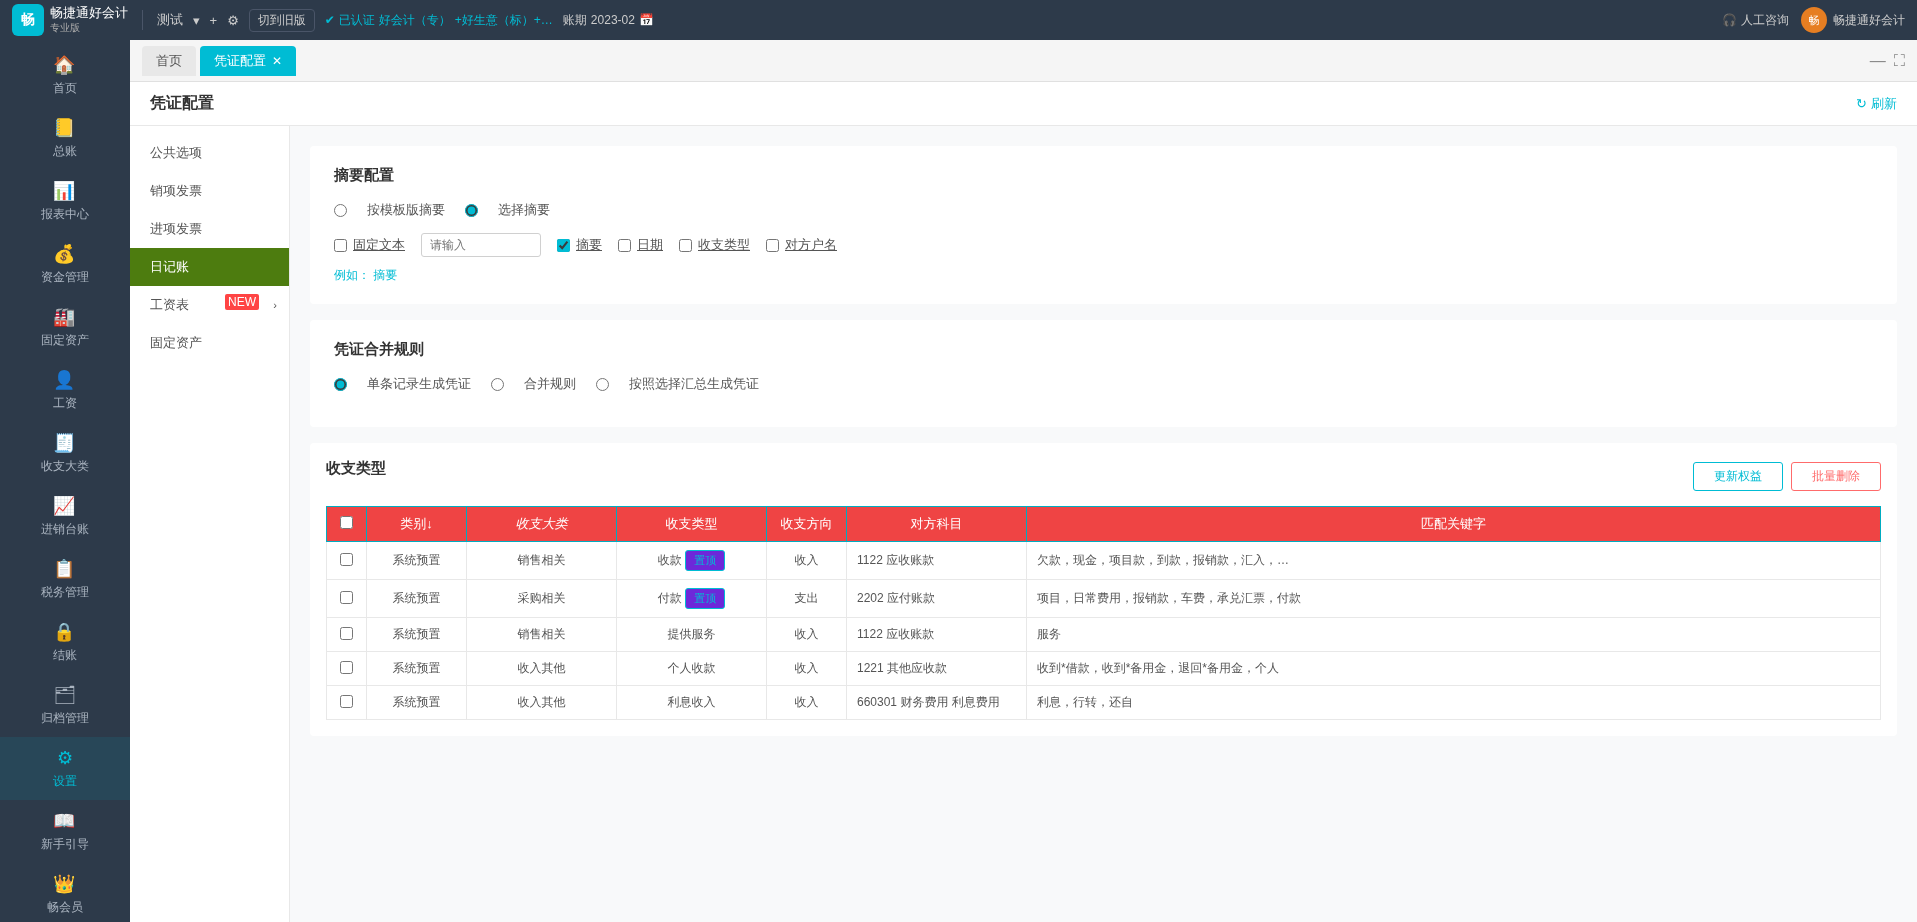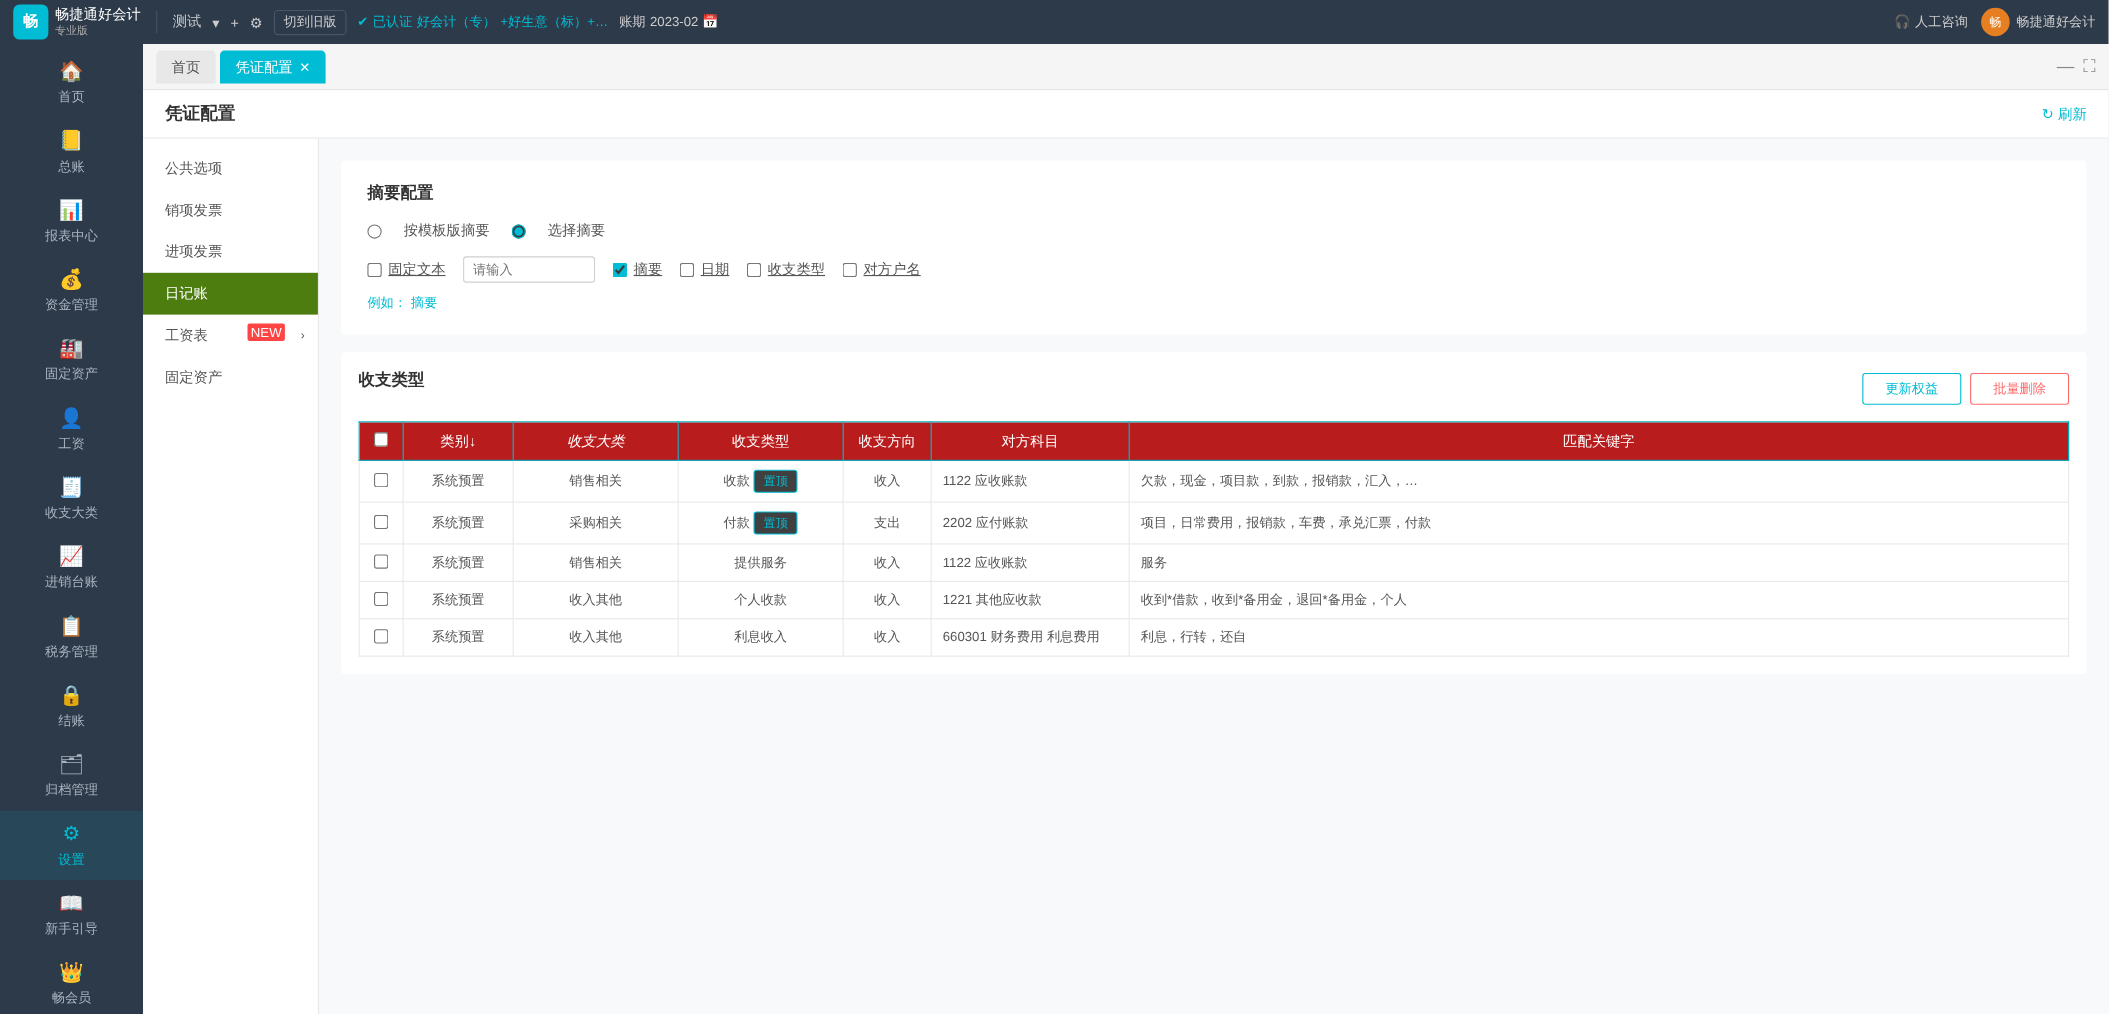--- a/index.html
+++ b/index.html
@@ -81,24 +81,24 @@
     
     .table-section { background: white; border-radius: 4px; padding: 16px; }
     .table-header-row { display: flex; align-items: center; justify-content: space-between; margin-bottom: 12px; }
     .table-action-btns { display: flex; gap: 8px; }
     .tbl-btn { padding: 5px 20px; border-radius: 3px; font-size: 12px; cursor: pointer; border: 1px solid; }
     .tbl-btn-primary { background: white; border-color: #00bcd4; color: #00bcd4; }
     .tbl-btn-danger { background: white; border-color: #ff6b6b; color: #ff6b6b; }
 
     
     .data-table { width: 100%; border-collapse: collapse; }
-    .data-table th { background: #b91c1c; color: white; padding: 8px 10px; text-align: center; font-size: 13px; font-weight: normal; border: 1px solid #00acc1; }
+    .data-table th { background: #ef4444; color: white; padding: 8px 10px; text-align: center; font-size: 13px; font-weight: normal; border: 1px solid #00acc1; }
     .data-table td { padding: 8px 10px; text-align: center; font-size: 12px; color: #555; border: 1px solid #e8e8e8; background: white; }
     .data-table th:first-child, .data-table td:first-child { width: 40px; }
-    .tag-btn { background: #404040; color: #00bcd4; border: 1px solid #00bcd4; border-radius: 3px; padding: 2px 8px; font-size: 11px; cursor: pointer; }
+    .tag-btn { background: #6d28d9; color: #00bcd4; border: 1px solid #00bcd4; border-radius: 3px; padding: 2px 8px; font-size: 11px; cursor: pointer; }
 
     .col-category { width: 100px; }
     .col-major { width: 150px; font-style: italic; }
     .col-type { width: 150px; }
     .col-dir { width: 80px; }
     .col-account { width: 180px; }
     .col-keyword { flex: 1; }
 
     
     ::-webkit-scrollbar { width: 6px; }
@@ -296,20 +296,37 @@
               <span>对方户名</span>
             </label>
           </div>
           <div class="example-text">
             <span>例如：</span>
             <span>摘要</span>
           </div>
         </div>
 
 
+        <div class="section">
+          <div class="section-title">凭证合并规则</div>
+          <div class="radio-group">
+            <label class="radio-label">
+              <input type="radio" name="mrule" checked="" style="">
+              <span>单条记录生成凭证</span>
+            </label>
+            <label class="radio-label">
+              <input type="radio" name="mrule" style="">
+              <span>合并规则</span>
+            </label>
+            <label class="radio-label">
+              <input type="radio" name="mrule" style="">
+              <span>按照选择汇总生成凭证</span>
+            </label>
+          </div>
+        </div>
 
         <div class="table-section">
           <div class="table-header-row">
             <span class="section-title">收支类型</span>
             <div class="table-action-btns">
               <button class="tbl-btn tbl-btn-primary">更新权益</button>
               <button class="tbl-btn tbl-btn-danger">批量删除</button>
             </div>
           </div>
           <table class="data-table">

